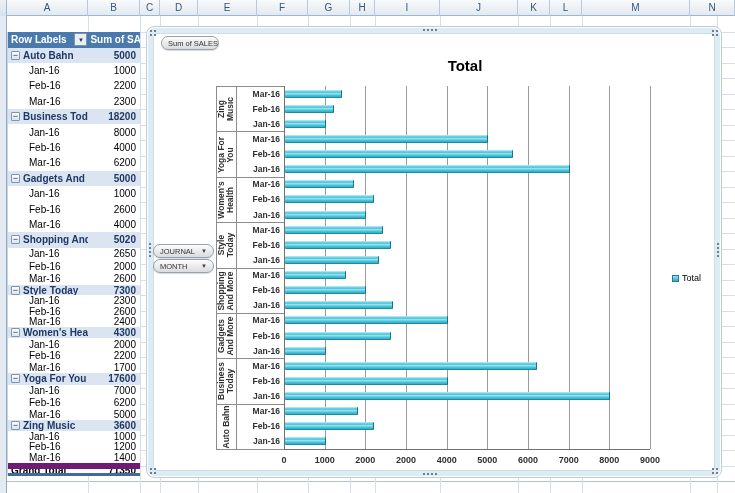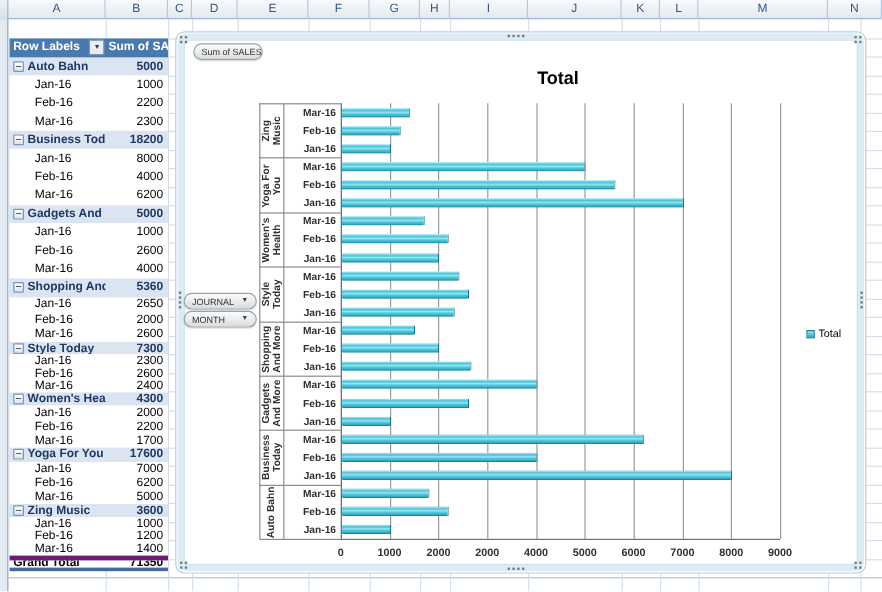--- a/index.html
+++ b/index.html
@@ -26,21 +26,21 @@
   .prow { display:flex; width:100%; overflow:hidden; }
   .prow .nm { width:81px; overflow:hidden; white-space:nowrap; padding-left:3px; position:relative; }
   .prow .vl { width:52px; overflow:hidden; white-space:nowrap; text-align:right; padding-right:4px; }
   .prow-header { background:#4a79ae; color:#fff; font-weight:bold; font-size:10px; }
   .prow-header .nm,.prow-header .vl { display:flex; align-items:center; }
   .prow-header .vl { justify-content:flex-start; padding-left:2px; text-align:left; }
   .prow-group { background:#dbe5f1; color:#1f3864; font-weight:bold; font-size:10px; }
   .prow-month { background:#fff; color:#000; font-size:10px; }
   .prow-month .nm { padding-left:21px; }
   .prow-gt { background:#fff; color:#000; font-weight:bold; font-size:10px;
-    border-top:4px solid #701a75; border-bottom:3px solid #44699d; }
+    border-top:6px solid #701a75; border-bottom:3px solid #44699d; }
   .prow .nm,.prow .vl { display:flex; align-items:center; }
   .prow .vl { justify-content:flex-end; }
   .prow-header .vl{ justify-content:flex-start; }
   .collapse-box { display:inline-flex; width:9px; height:9px; border:1px solid #7c97b5; border-radius:1px;
     background:linear-gradient(#ffffff,#d9e4f0); color:#333; font-size:9px; line-height:7px;
     align-items:center; justify-content:center; margin-right:3px; flex:0 0 auto; font-weight:normal; }
   .filter-btn { position:absolute; right:1px; top:1px; width:13px; height:13px; background:#e9eef4;
     border:1px solid #7f93a9; border-radius:1px; color:#2d3b4d; font-size:6px;
     display:flex; align-items:center; justify-content:center; }
 
@@ -204,21 +204,21 @@
       <div class="prow prow-month" style="height: 15.4px;">
         <div class="nm">Feb-16</div>
         <div class="vl">2600</div>
       </div>
       <div class="prow prow-month" style="height: 15.4px;">
         <div class="nm">Mar-16</div>
         <div class="vl">4000</div>
       </div>
       <div class="prow prow-group" style="height: 15.4px;">
         <div class="nm"><span class="collapse-box">−</span>Shopping And More</div>
-        <div class="vl">5360</div>
+        <div class="vl">5020</div>
       </div>
       <div class="prow prow-month" style="height: 12.4px;">
         <div class="nm">Jan-16</div>
         <div class="vl">2650</div>
       </div>
       <div class="prow prow-month" style="height: 12.4px;">
         <div class="nm">Feb-16</div>
         <div class="vl">2000</div>
       </div>
       <div class="prow prow-month" style="height: 12.4px;">

